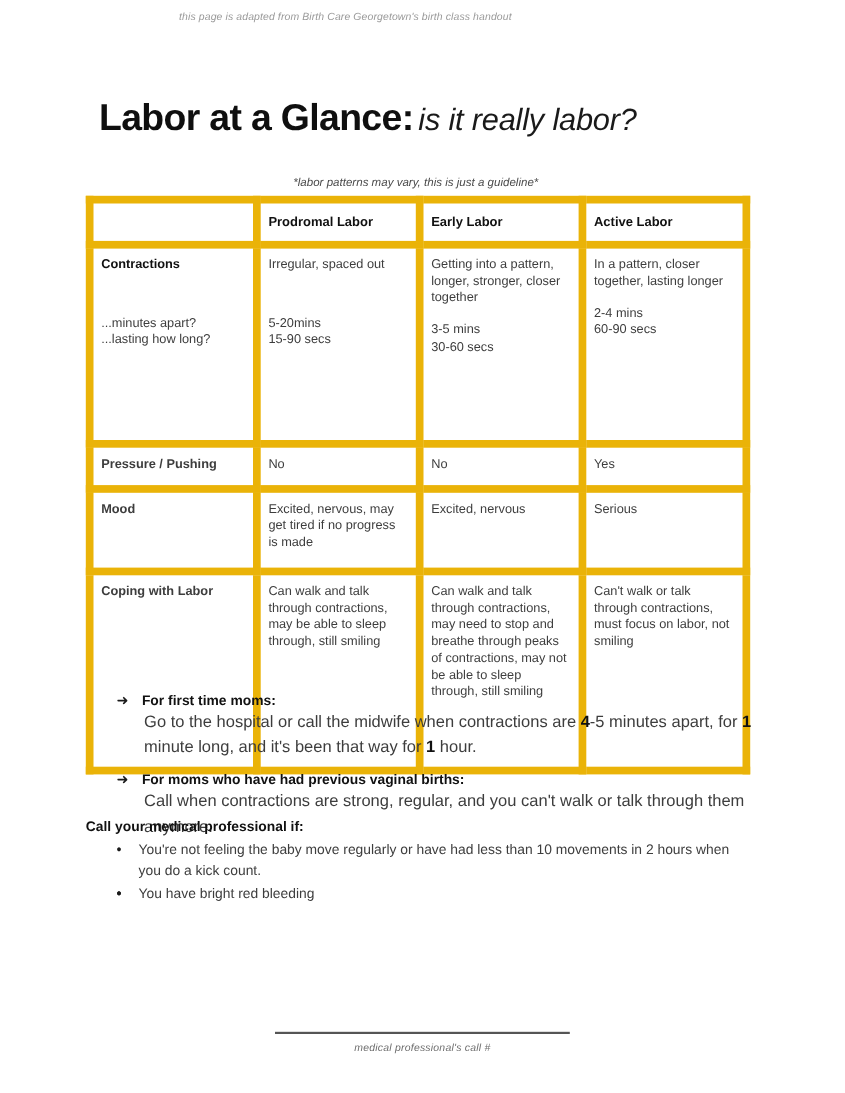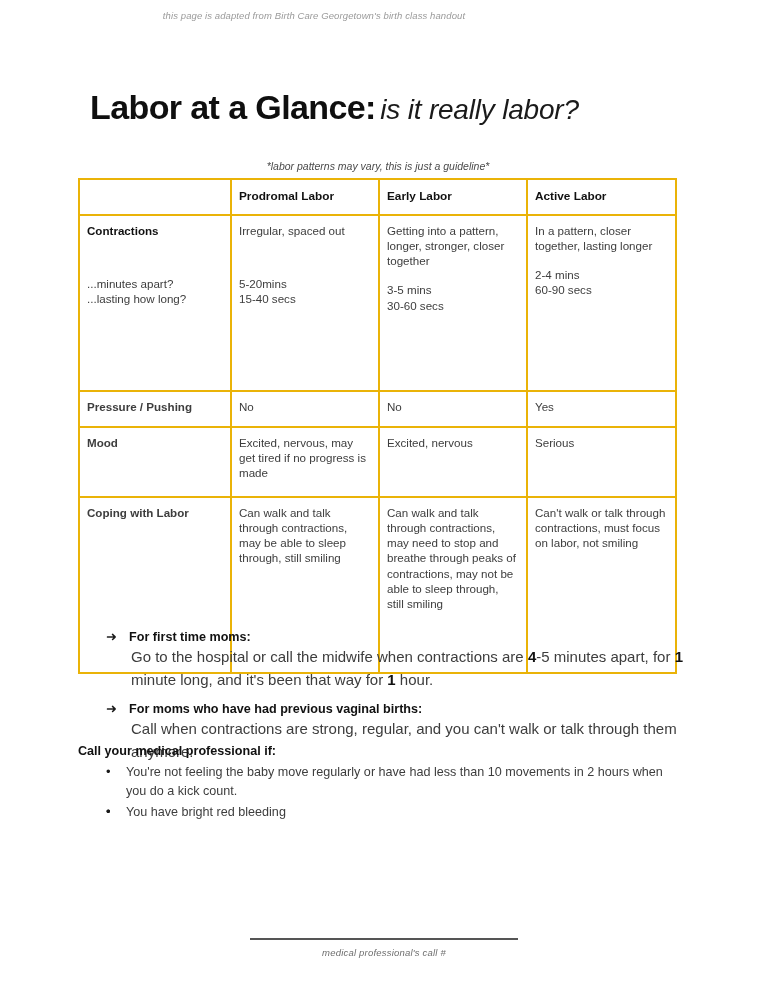--- a/index.html
+++ b/index.html
@@ -71,21 +71,21 @@
   
   .labor-table {
     position: absolute;
     top: 178px;
     left: 78px;
     width: 597px;
     border-collapse: collapse;
     table-layout: fixed;
   }
   .labor-table td, .labor-table th {
-    border: 2px solid #eab308;
+    border: 7px solid #eab308;
     vertical-align: top;
     padding: 7px 8px 7px 7px;
     font-size: 11.6px;
     line-height: 1.32;
     color: #3d3d3d;
     text-align: left;
   }
   .labor-table th {
     font-weight: bold;
     color: #111111;
@@ -234,21 +234,21 @@
         <td class="cell-tall">
           <div class="rowlabel">Contractions</div>
           <div class="spacer-lg"></div>
           <div class="sub-q">...minutes apart?</div>
           <div class="sub-q">...lasting how long?</div>
         </td>
         <td>
           <div>Irregular, spaced out</div>
           <div class="spacer-lg"></div>
           <div>5-20mins</div>
-          <div>15-40 secs</div>
+          <div>15-90 secs</div>
         </td>
         <td>
           <div>Getting into a pattern, longer, stronger, closer together</div>
           <div class="spacer-md"></div>
           <div>3-5 mins</div>
           <div>30-60 secs</div>
         </td>
         <td>
           <div>In a pattern, closer together, lasting longer</div>
           <div class="spacer-md"></div>

